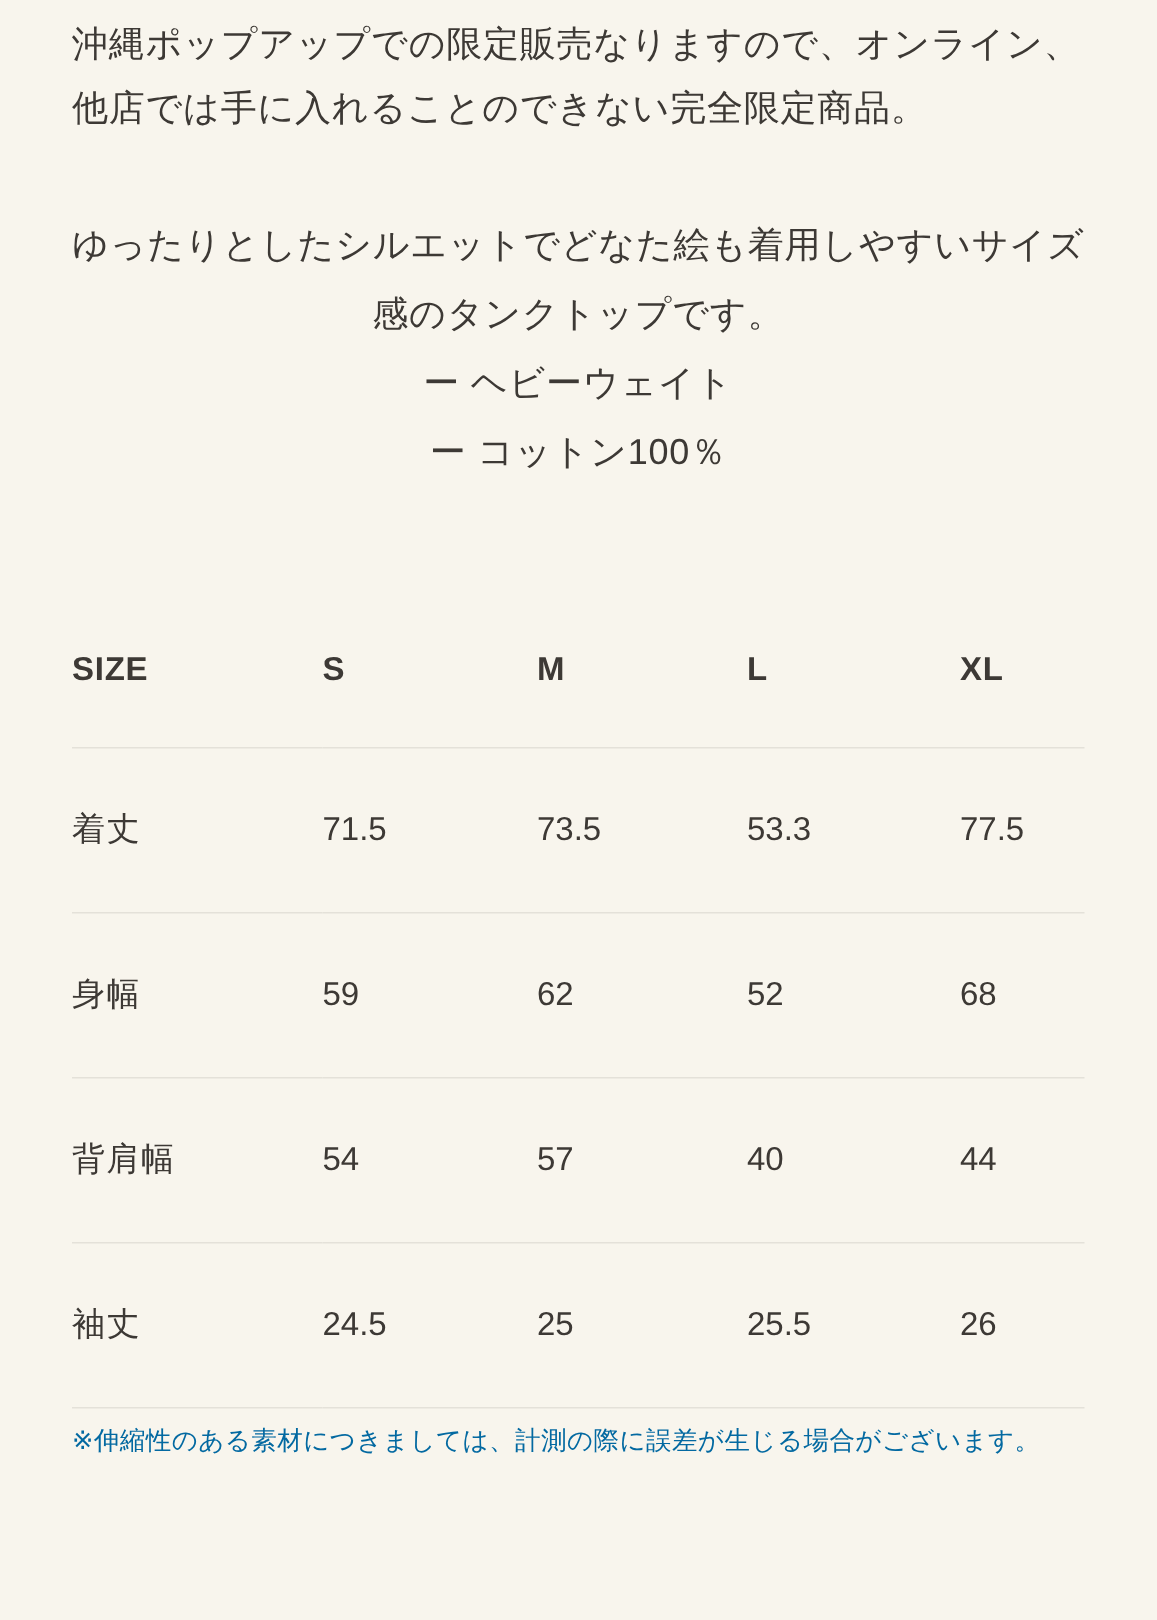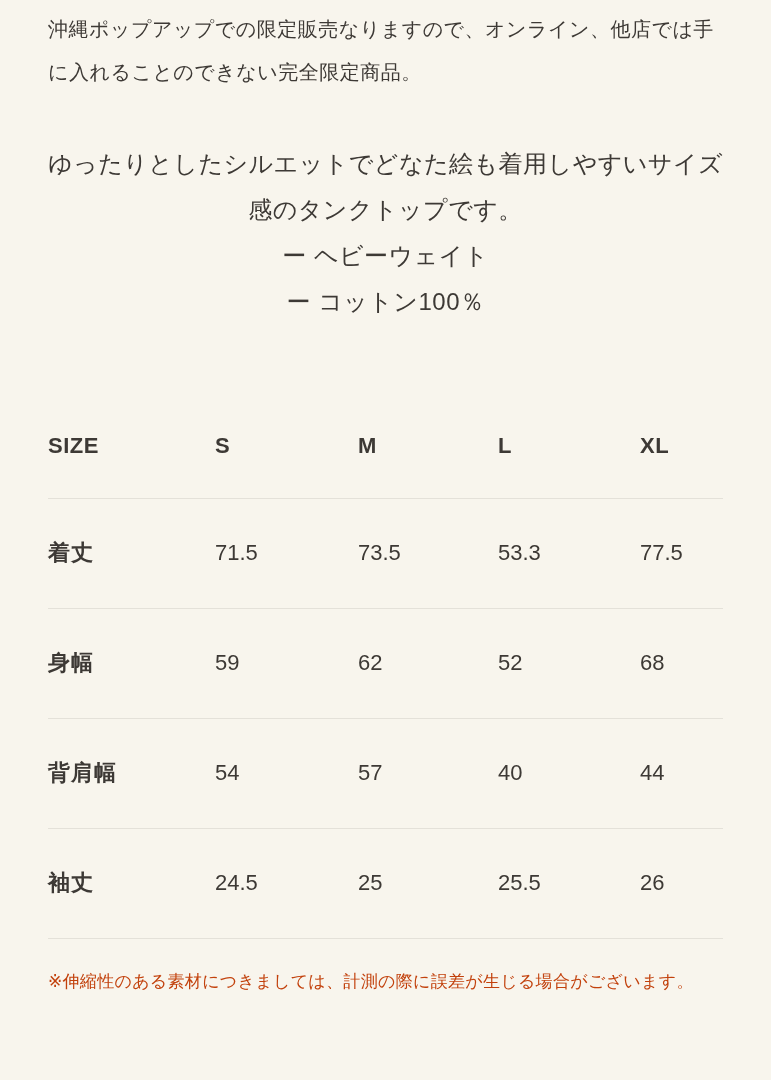--- a/index.html
+++ b/index.html
@@ -10,21 +10,21 @@
   }
   body {
     background: #f8f5ed;
     color: #3d3935;
     font-family: "Liberation Sans", "DejaVu Sans", sans-serif;
   }
   .content {
     padding: 8px 48px 0 48px;
   }
   .intro {
-    font-size: 20px;
+    font-size: 24px;
     line-height: 43px;
     letter-spacing: 0.5px;
   }
   .details {
     margin-top: 47px;
     font-size: 24px;
     line-height: 46px;
     letter-spacing: 0.5px;
     text-align: center;
   }
@@ -52,28 +52,28 @@
     letter-spacing: 0.5px;
   }
   table.size-table td {
     text-align: left;
     font-size: 22px;
     height: 110px;
     vertical-align: middle;
     border-bottom: 1px solid #e4e1d9;
   }
   table.size-table td.row-label {
-    font-weight: bold;
+    font-weight: normal;
     letter-spacing: 1px;
   }
   .footnote {
-    margin-top: 30px;
+    margin-top: 9px;
     font-size: 17px;
     line-height: 26px;
-    color: #c2410c;
+    color: #0369a1;
     letter-spacing: 0.3px;
   }
 </style>
 </head>
 <body>
 
 <div class="content">
 
   <p class="intro">沖縄ポップアップでの限定販売なりますので、オンライン、他店では手に入れることのできない完全限定商品。</p>
 

